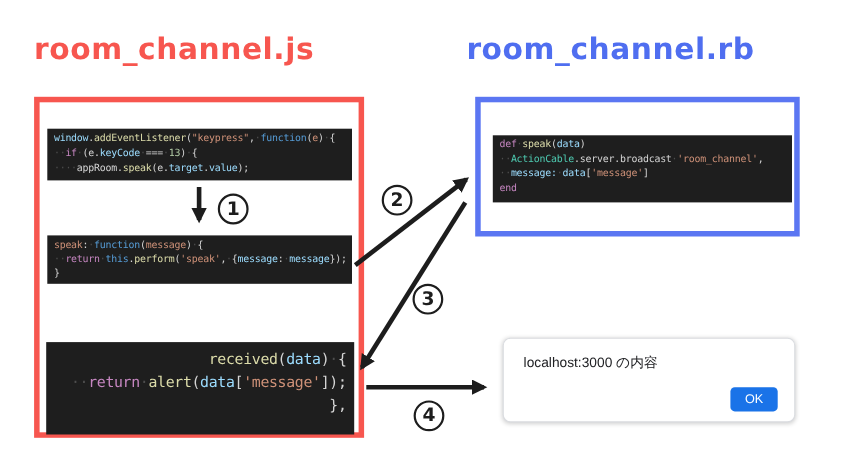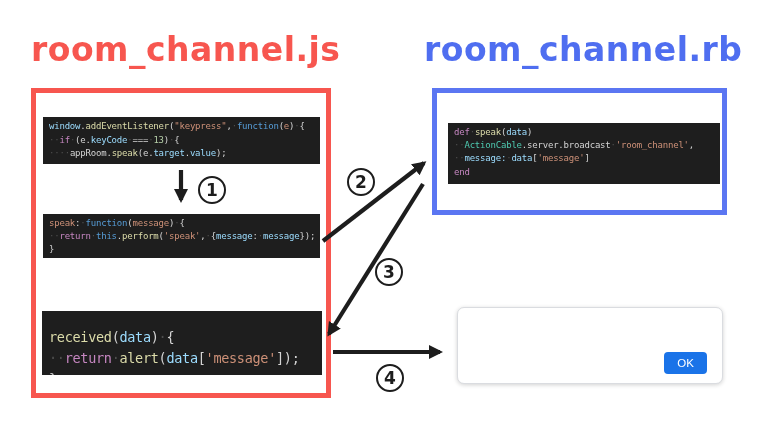--- a/index.html
+++ b/index.html
@@ -8,23 +8,23 @@
     position:relative;
     width:768px; height:432px;
     background:#ffffff;
     font-family:"Liberation Sans", sans-serif;
     overflow:hidden;
   }
   .abs { position:absolute; }
 
   
   .file-title {
-    font-size:33px;
+    font-size:27px;
     font-weight:bold;
-    text-align:right;
+    text-align:left;
     letter-spacing:0.5px;
     font-family:"DejaVu Sans", "Liberation Sans", sans-serif;
   }
   #title-js { left:31px; top:30px; width:300px; color:#F7564F; }
   #title-rb { left:424px; top:30px; width:303px; color:#4F6EF0; }
 
   
   #js-box { left:31px; top:88px; width:300px; height:310px; border:5px solid #F7564F; background:transparent; }
   #rb-box { left:432px; top:88px; width:295px; height:127px; border:5px solid #5B76F2; background:transparent; }
 
@@ -33,21 +33,21 @@
     position:absolute;
     background:#1E1E1E;
     color:#D4D4D4;
     font-family:"DejaVu Sans Mono", monospace;
     white-space:pre;
     overflow:hidden;
   }
   .code-line { display:block; }
   #code-js1 { left:43px; top:117px; width:277px; height:47px; font-size:9px; line-height:13.5px; letter-spacing:-0.2px; padding:3px 6px; }
   #code-js2 { left:43px; top:214px; width:277px; height:44px; font-size:9px; line-height:12.8px; letter-spacing:-0.2px; padding:3px 6px; }
-  #code-js3 { left:42px; top:311px; width:280px; height:64px; font-size:13.5px; line-height:21px; letter-spacing:-0.3px; padding:16px 7px; }
+  #code-js3 { left:42px; top:311px; width:280px; height:84px; font-size:13.5px; line-height:21px; letter-spacing:-0.3px; padding:6px 7px;text-align:right; }
   #code-rb  { left:448px; top:123px; width:272px; height:61px; font-size:9px; line-height:13.2px; letter-spacing:-0.2px; padding:3px 6px; }
 
   
   #arrow-svg { position:absolute; left:0; top:0; width:768px; height:432px; pointer-events:none; z-index:5; }
 
   
   .circ {
     position:absolute;
     width:28px; height:28px;
     border:2.5px solid #1d1d1d;
@@ -123,14 +123,15 @@
   <line x1="423" y1="184" x2="329" y2="334" stroke="#1d1d1d" stroke-width="4.2" marker-end="url(#ah)"></line>
   <line x1="333" y1="352" x2="440" y2="352" stroke="#1d1d1d" stroke-width="4.2" marker-end="url(#ah)"></line>
 </svg>
 
 <div class="circ" id="step1">1</div>
 <div class="circ" id="step2">2</div>
 <div class="circ" id="step3">3</div>
 <div class="circ" id="step4">4</div>
 
 <div class="abs" id="dialog">
+  <div id="dialog-title">localhost:3000 の内容</div>
   <button id="dialog-ok">OK</button>
 </div>
 
 </body></html>

